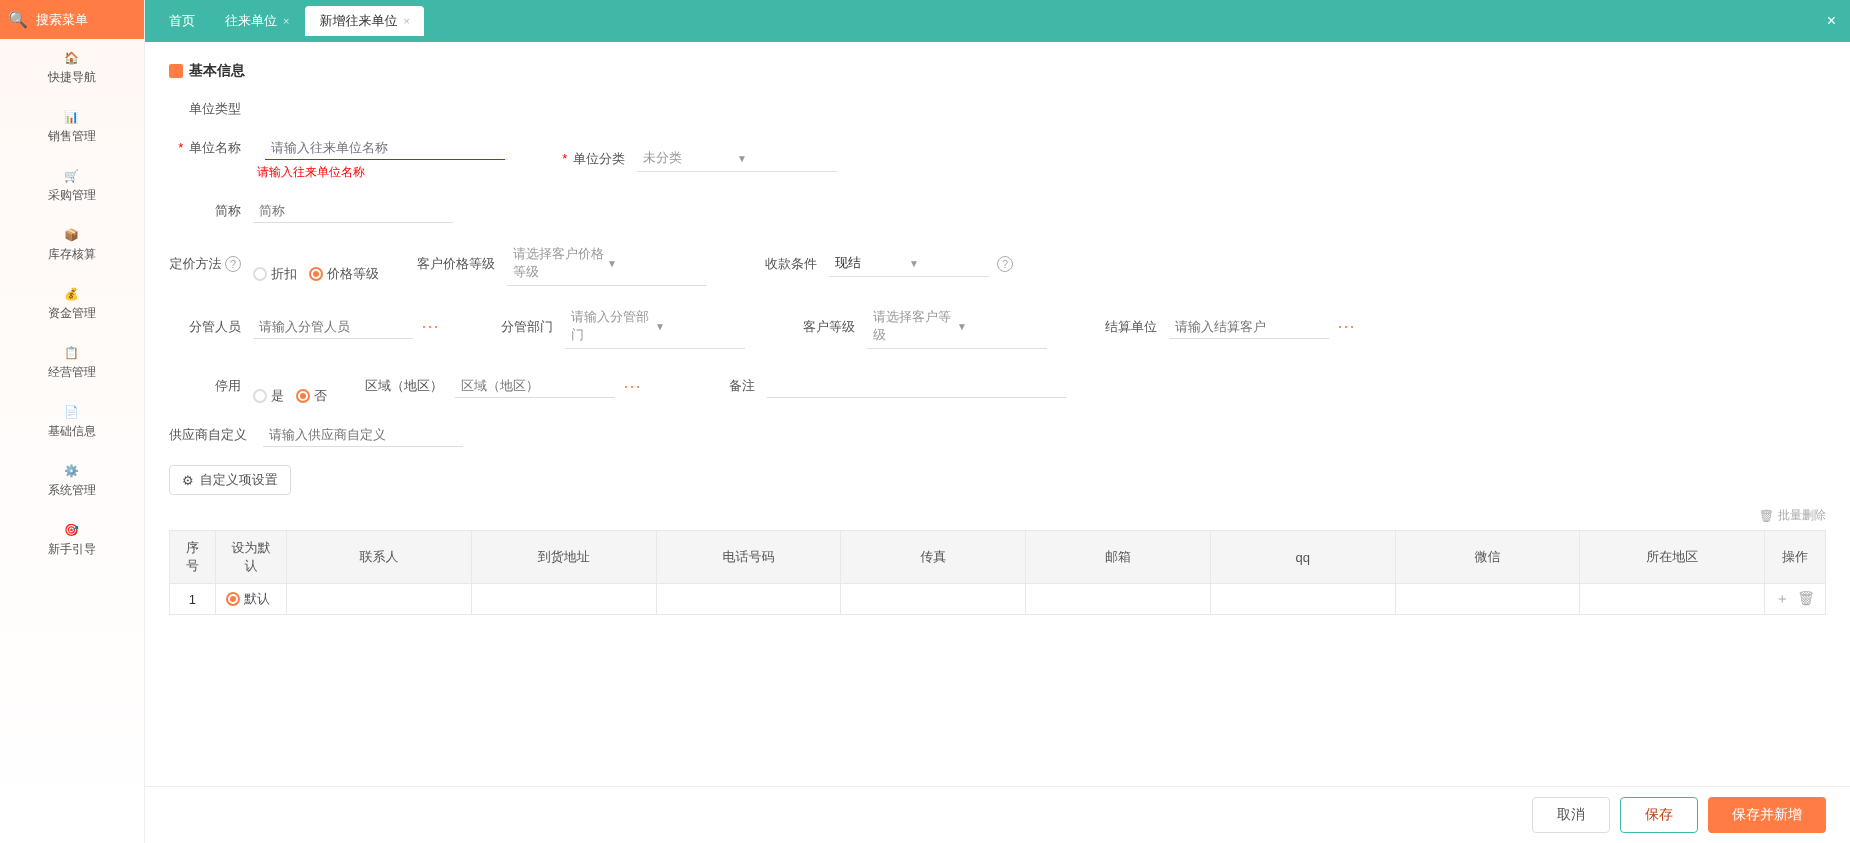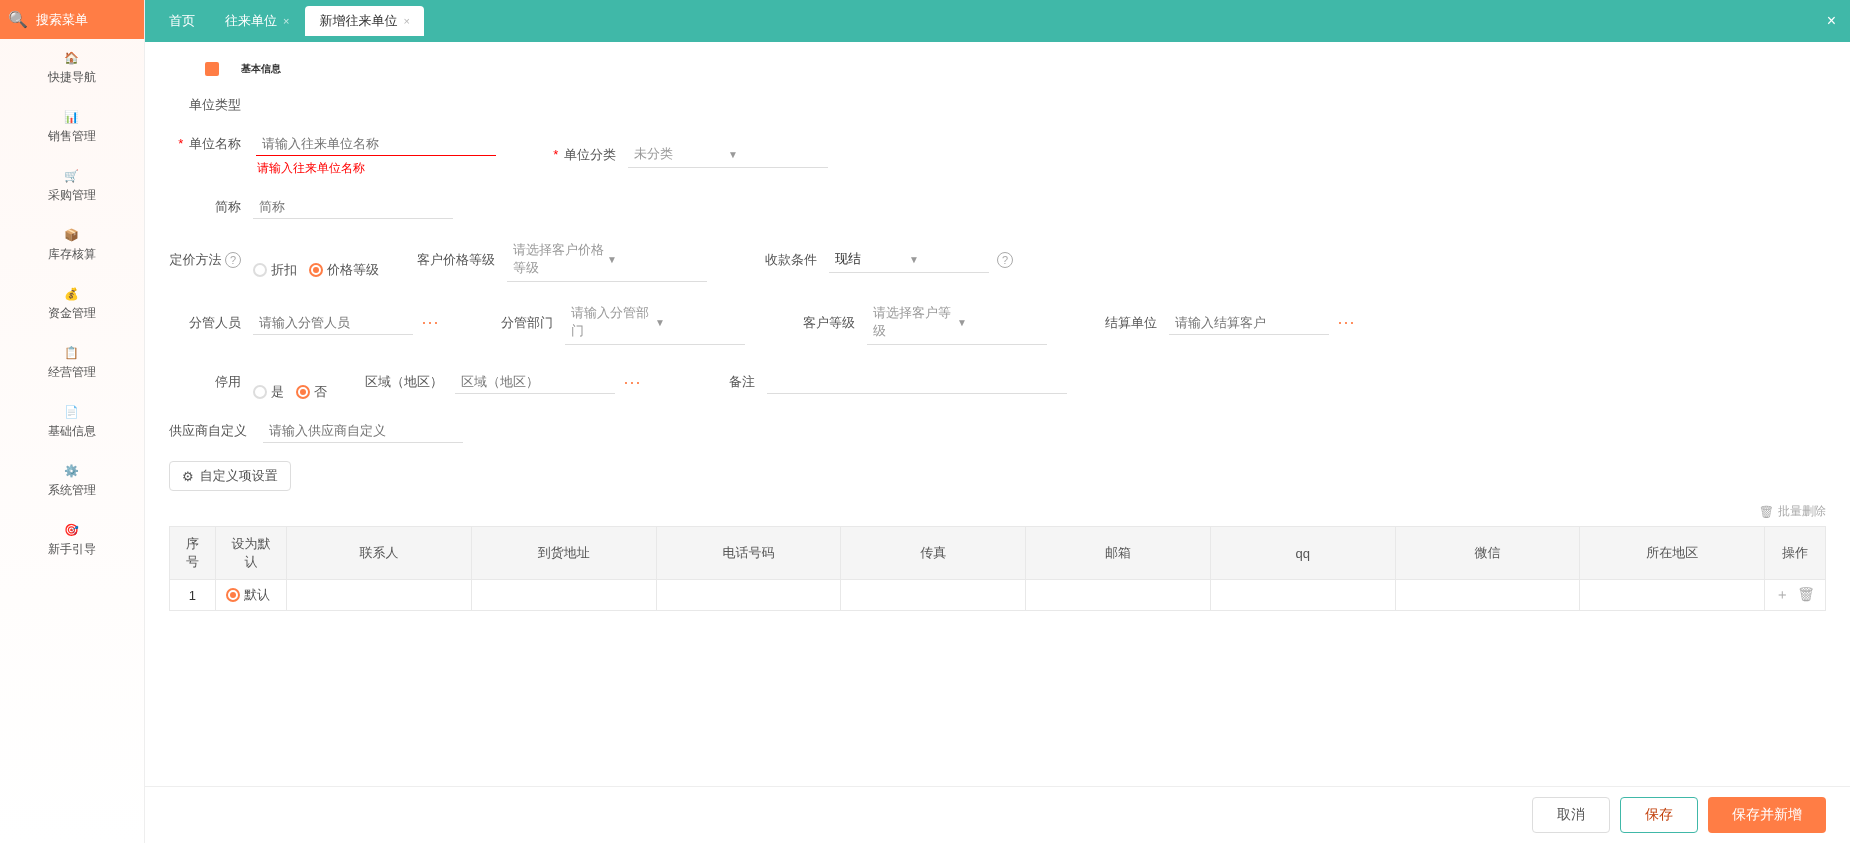--- a/index.html
+++ b/index.html
@@ -88,26 +88,25 @@
     .content {
       flex: 1;
       background: white;
       overflow-y: auto;
       padding: 20px 24px;
     }
 
     .section-title {
       display: flex;
       align-items: center;
-      gap: 22px;
-      font-size: 10px;
+      gap: 6px;
+      font-size: 14px;
       font-weight: bold;
       color: #333;
       margin-bottom: 20px;
-      margin-left: 36px;
     }
     .section-title .icon-square {
       width: 14px; height: 14px;
       background: #ff7d45;
       border-radius: 2px;
       display: inline-block;
     }
     .form-row {
       display: flex;
       align-items: center;
@@ -388,21 +387,21 @@
         <span class="icon-square"></span>
         <span>基本信息</span>
       </div>
 
       <div class="form-row">
         <span class="form-label">单位类型</span>
       </div>
 
       <div class="form-row">
         <div class="form-col" style="margin-right:0; flex-direction:column; align-items:flex-start;">
-          <div style="display:flex; align-items:center; gap:7px;">
+          <div style="display:flex; align-items:center; gap:16px;">
             <span class="form-label">
               <span class="required-star">*</span>
               <span>单位名称</span>
             </span>
             <input class="form-input error" type="text" style="width: 240px; border-bottom-color: red;" placeholder="请输入往来单位名称">
           </div>
           <span class="error-msg" style="margin-left:88px;">请输入往来单位名称</span>
         </div>
         <div class="form-col" style="margin-left:40px;">
           <span class="form-label">

